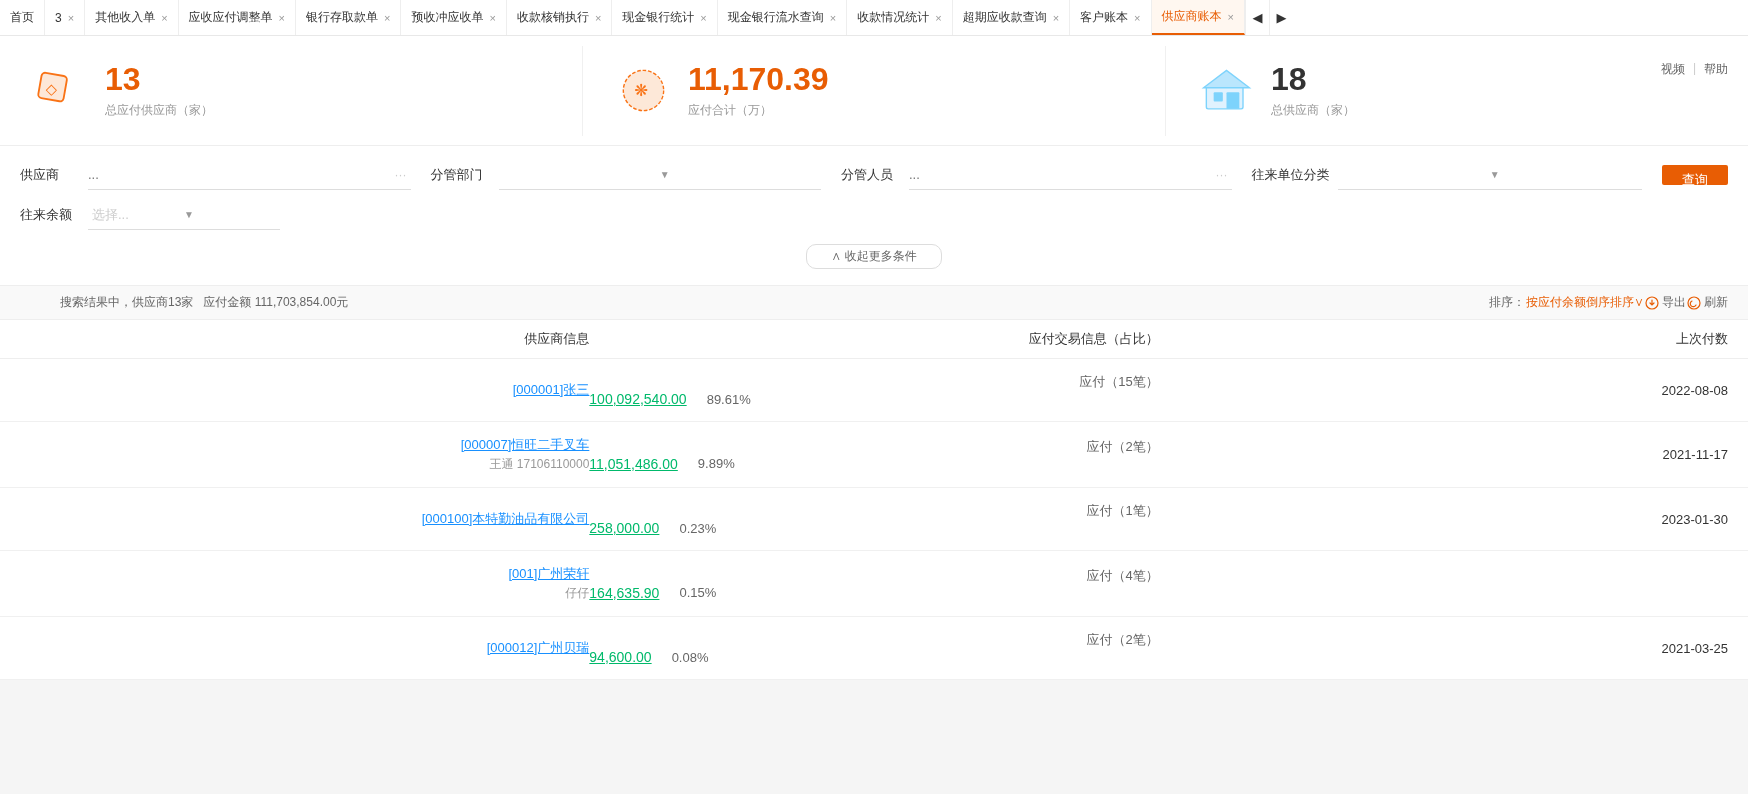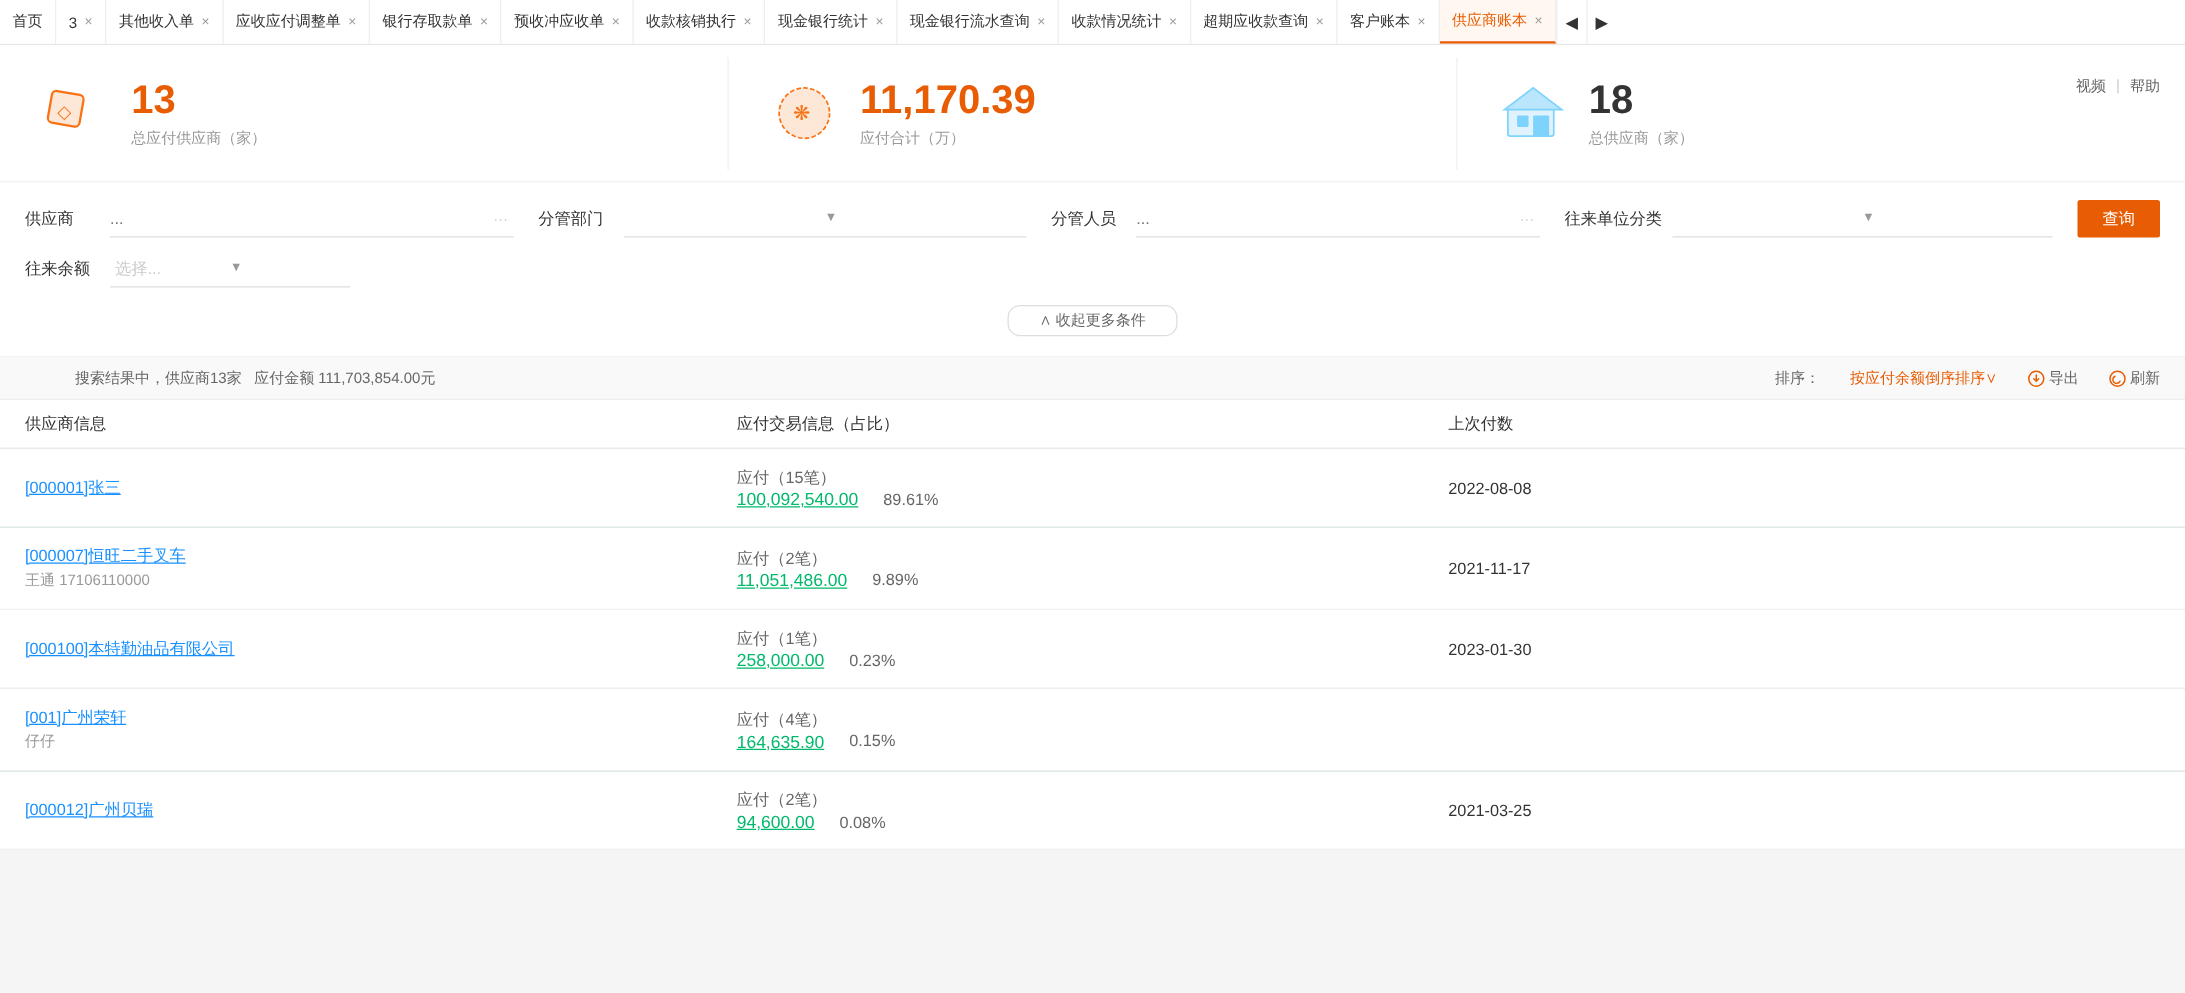--- a/index.html
+++ b/index.html
@@ -132,21 +132,21 @@
     .filter-select span { flex: 1; color: #ccc; font-size: 13px; }
     .filter-select .arrow { color: #999; font-size: 10px; }
     .query-btn {
       background: #e85d04;
       color: #fff;
       border: none;
       padding: 6px 20px;
       font-size: 13px;
       cursor: pointer;
       border-radius: 2px;
-      height: 30px;
+      height: 20px;
     }
     .collapse-row {
       text-align: center;
       padding: 4px 0 8px 0;
     }
     .collapse-btn {
       color: #666;
       font-size: 12px;
       cursor: pointer;
       background: none;
@@ -160,30 +160,31 @@
       background: #f9f9f9;
       padding: 8px 20px;
       display: flex;
       align-items: center;
       justify-content: space-between;
       border-bottom: 1px solid #eee;
       font-size: 12px;
       color: #666;
     }
     .result-left { display: flex; gap: 10px; margin-left: 40px; }
-    .result-right { display: flex; align-items: center; gap: 24px; color: #666; }
+    .result-right { display: flex; align-items: center; gap: 1px; color: #666; }
     .result-right .sort-label { font-size: 12px; }
     .result-right .sort-value { color: #e85d04; font-size: 12px; cursor: pointer; }
     .result-right .action-btn { display: flex; align-items: center; gap: 3px; cursor: pointer; font-size: 12px; color: #666; }
     .result-right .action-btn svg { width: 14px; height: 14px; }
 
     
     .main-table {
-      background: #0f766e;
+      background: #c4b5fd;
       width: 100%;
+      text-align: right;
     }
     .table-header {
       display: grid;
       grid-template-columns: 1fr 1fr 1fr;
       padding: 10px 20px;
       border-bottom: 1px solid #eee;
       font-size: 13px;
       font-weight: 500;
       color: #333;
       background: #fff;

